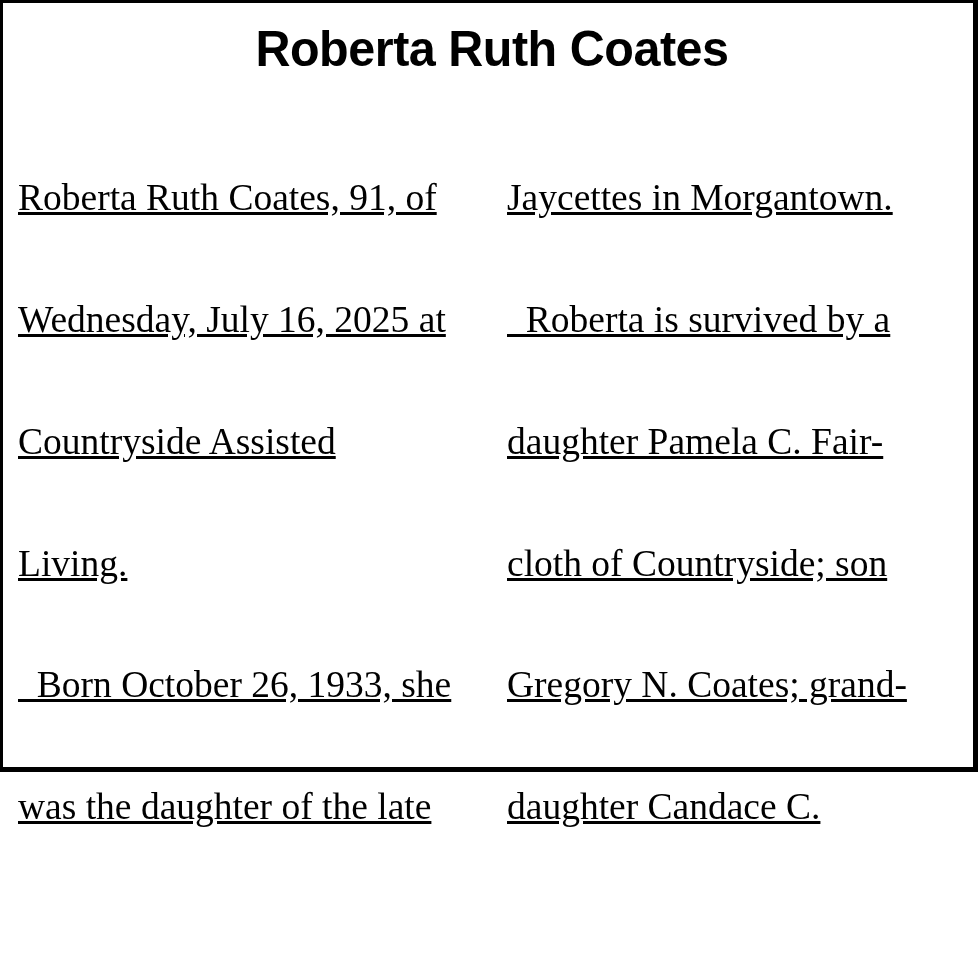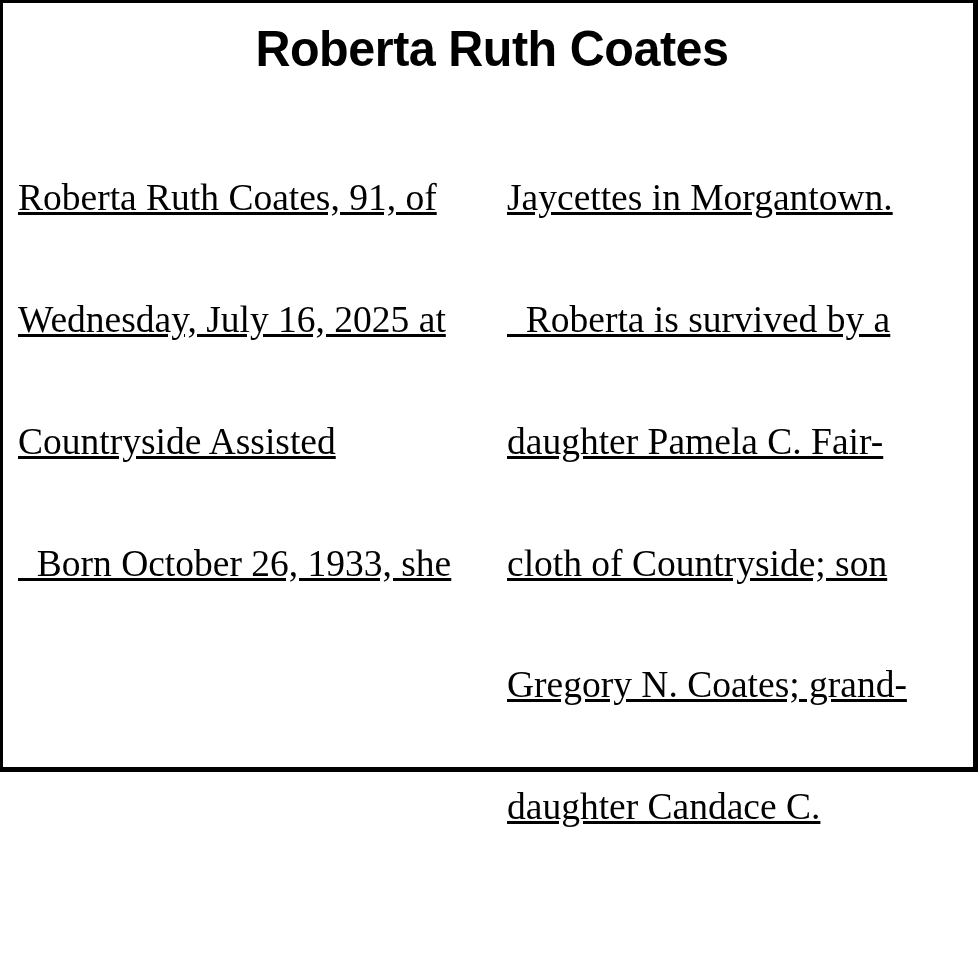--- a/index.html
+++ b/index.html
@@ -60,21 +60,23 @@
 </head>
 <body>
 
 <div class="notice">
   <div class="title">Roberta Ruth Coates</div>
 
   <div class="col col-left">
     <span class="line">Roberta Ruth Coates, 91, of</span>
     <span class="line">Wednesday, July 16, 2025 at</span>
     <span class="line">Countryside Assisted</span>
+    <span class="line">Living.</span>
     <span class="line">  Born October 26, 1933, she</span>
+    <span class="line">was the daughter of the late</span>
     
     
     
     
     
     
     
     
     
     

